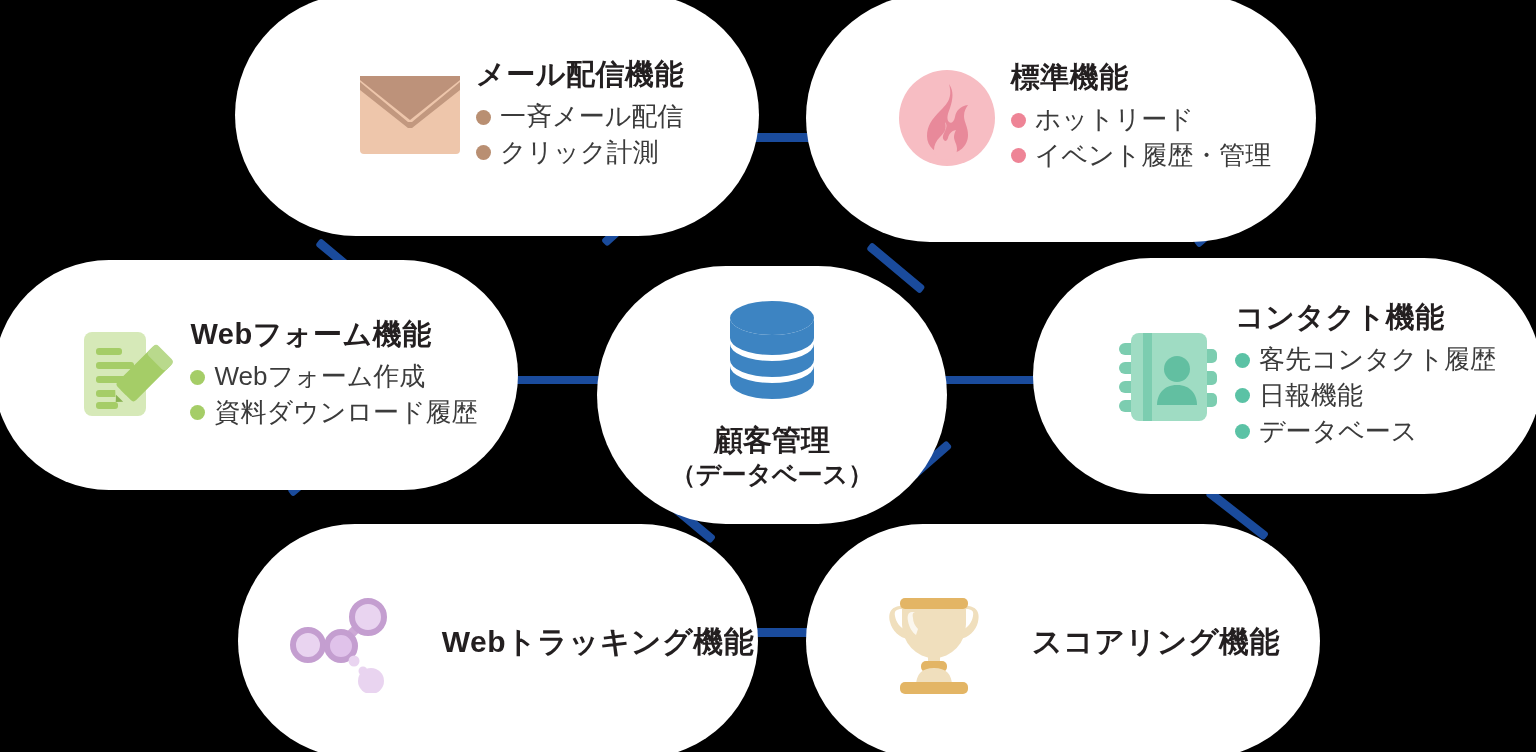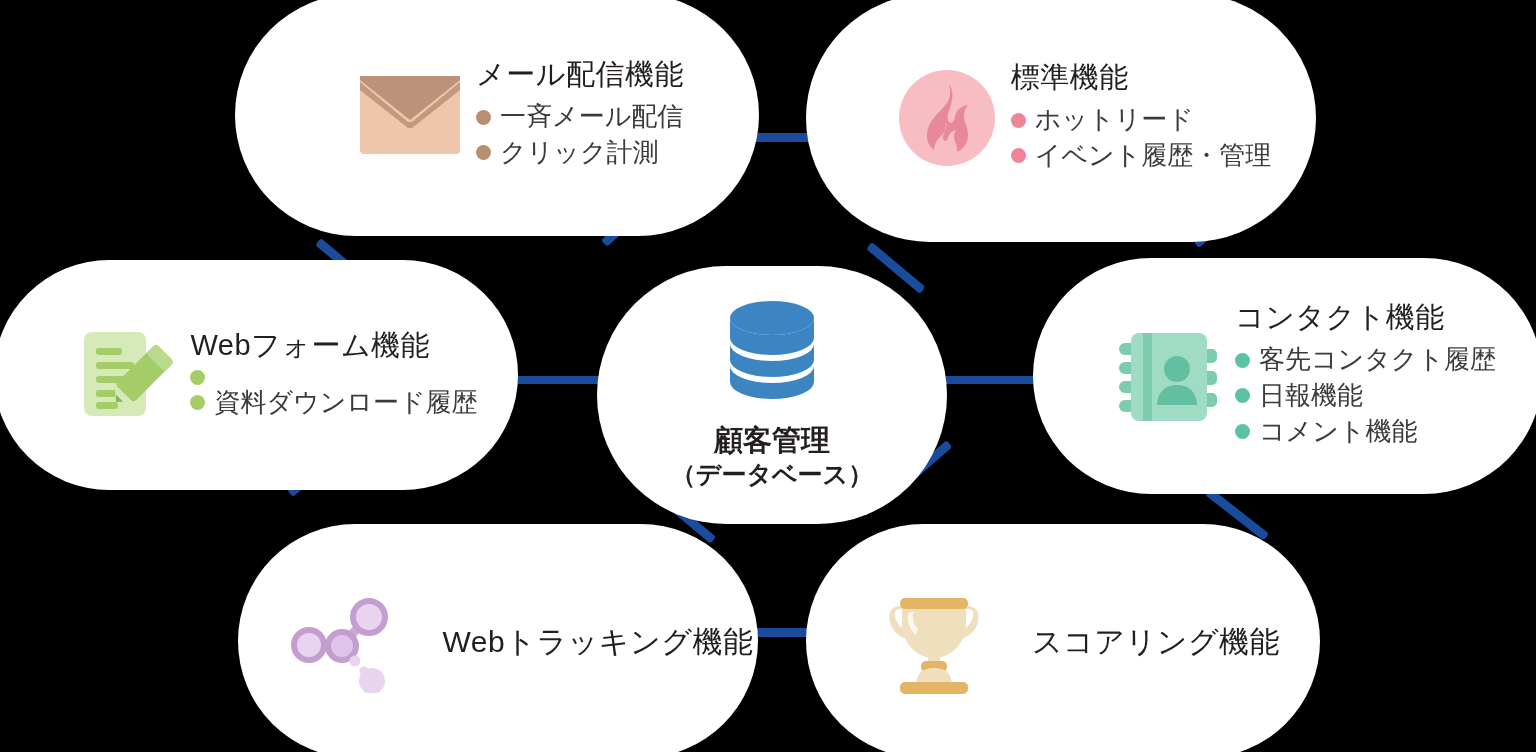--- a/index.html
+++ b/index.html
@@ -24,21 +24,21 @@
     border-radius:400px;
     z-index:2;
     display:flex;
     align-items:center;
     box-sizing:border-box;
   }
   .node-inner{display:flex;align-items:center;gap:16px;width:100%;justify-content:center;}
   .icon-wrap{flex:0 0 auto;display:flex;align-items:center;justify-content:center;}
   .txt{flex:0 0 auto;}
   .title{
-    font-weight:normal;
+    font-weight:bold;
     font-size:29px;
     color:#231f20;
     letter-spacing:.5px;
     line-height:1.1;
     white-space:nowrap;
   }
   .blist{margin:8px 0 0 0;padding:0;list-style:none;}
   .blist li{
     display:flex;align-items:center;gap:9px;
     font-size:26px;color:#3b3b3b;line-height:1.38;
@@ -189,20 +189,21 @@
             <path d="M40 34 L28 47 L40 60 Z" fill="#d6e9b8"></path>
             <path d="M33.5 42 L28 47 L33.5 52 Z" fill="#8ab354"></path>
           </g>
         </svg>
       </span>
       <div class="txt">
         <div class="title">Webフォーム機能</div>
         <ul class="blist">
           <li>
             <span class="dot" style="background:#a5cd67"></span>
+            <span>Webフォーム作成</span>
           </li>
           <li>
             <span class="dot" style="background:#a5cd67"></span>
             <span>資料ダウンロード履歴</span>
           </li>
         </ul>
       </div>
     </div>
   </div>
 
@@ -244,21 +245,21 @@
           <li>
             <span class="dot" style="background:#5bc2a5"></span>
             <span>客先コンタクト履歴</span>
           </li>
           <li>
             <span class="dot" style="background:#5bc2a5"></span>
             <span>日報機能</span>
           </li>
           <li>
             <span class="dot" style="background:#5bc2a5"></span>
-            <span>コメント機能</span>
+            <span>データベース</span>
           </li>
         </ul>
       </div>
     </div>
   </div>
 
   <div class="node single" id="n-track">
     <div class="node-inner pad-trk" style="gap:54px;">
       <span class="icon-wrap">
         <svg width="104" height="104" viewBox="0 0 104 104">

